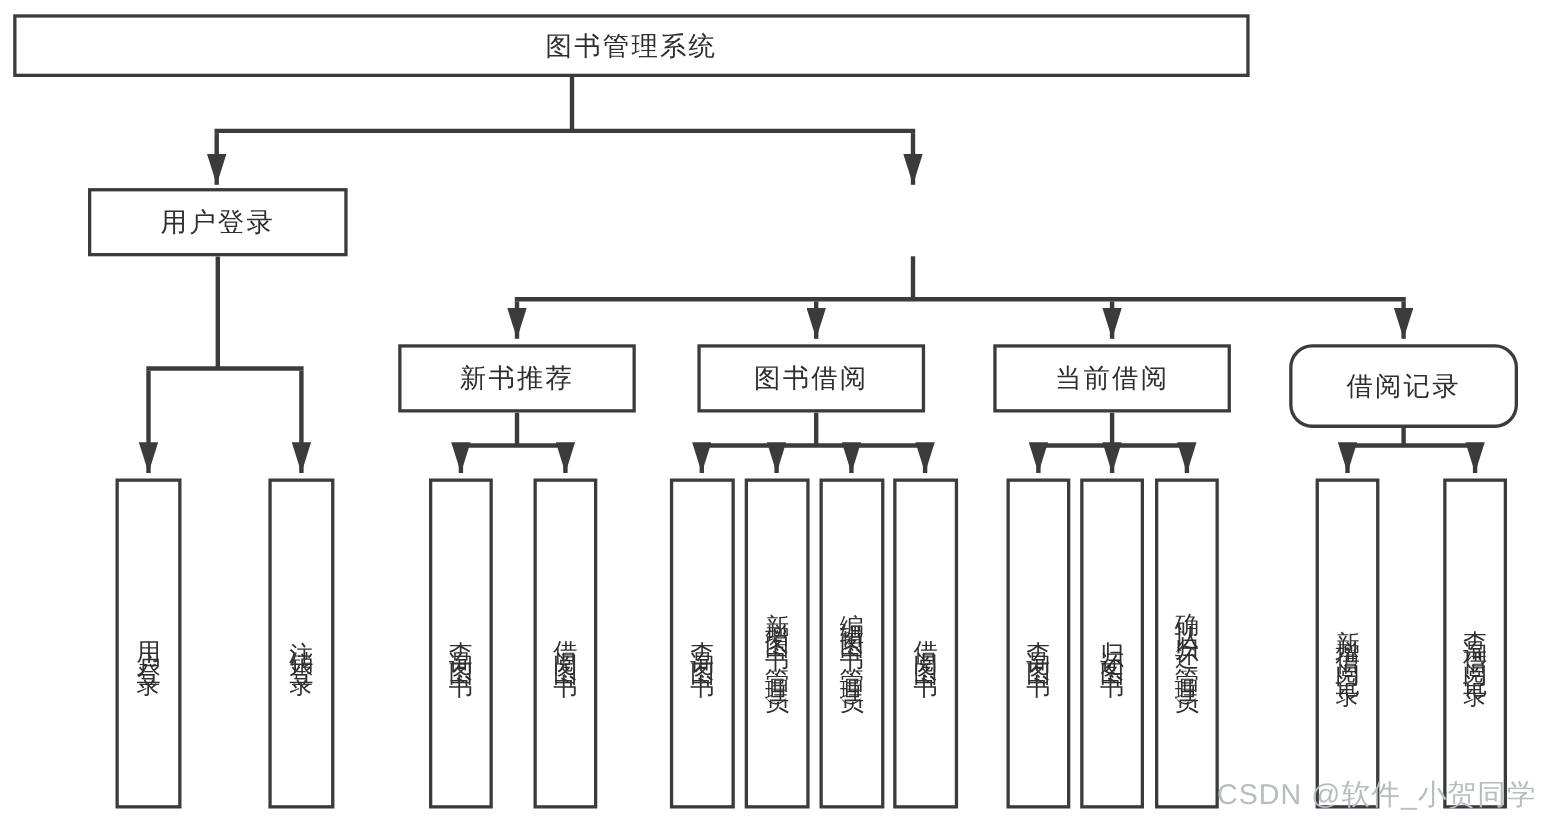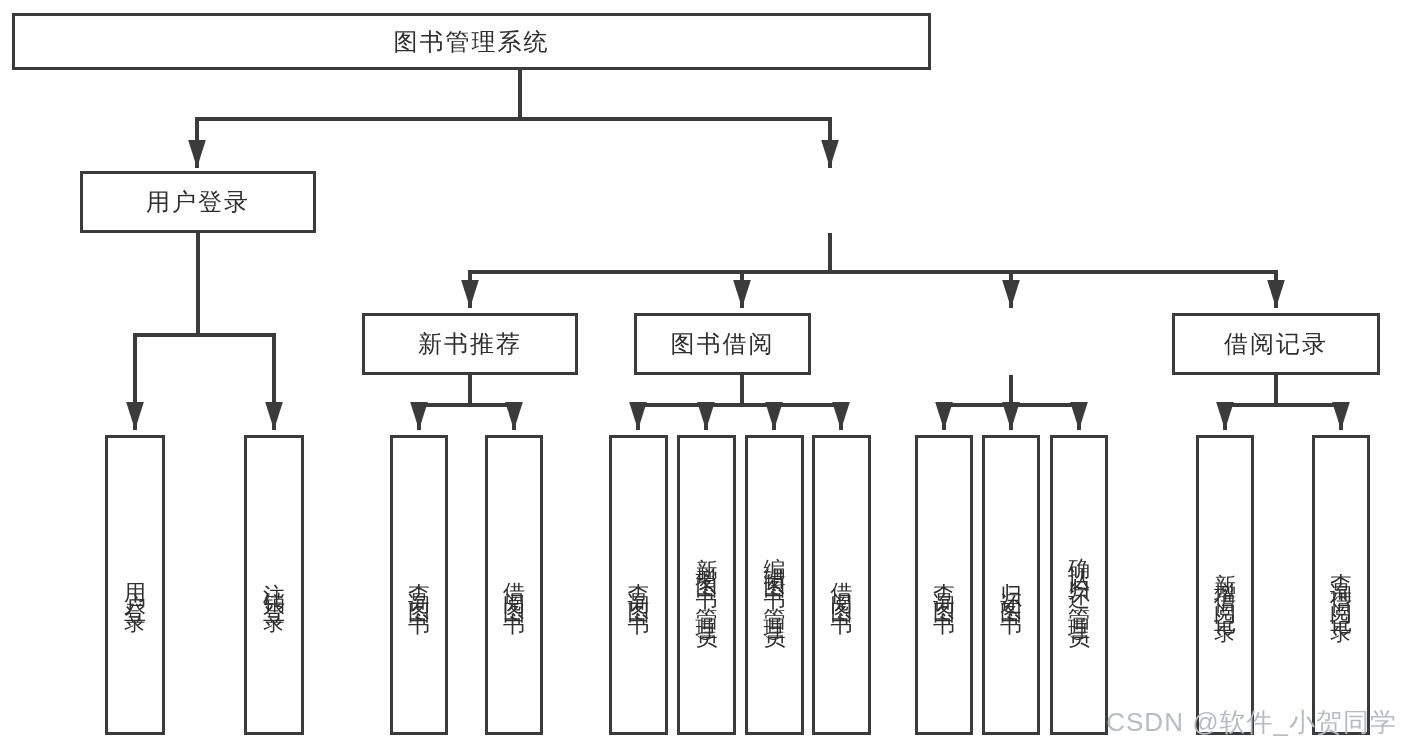--- a/index.html
+++ b/index.html
@@ -128,35 +128,38 @@
 
       <g>
         <path d="M1276 375 V405"></path>
         <path d="M1223 405 H1343"></path>
         <path d="M1225 407 V430" marker-end="url(#ah)"></path>
         <path d="M1341 407 V430" marker-end="url(#ah)"></path>
       </g>
     </g>
   </svg>
 
-  <div class="hbox" style="left:12px; top:13px; width:919px; height:57px;">
+  <div class="hbox" style="left:12px; top:13px; width:1124px; height:57px;">
     <span>图书管理系统</span>
   </div>
 
   <div class="hbox" style="left:80px; top:171px; width:236px; height:62px;">
     <span>用户登录</span>
   </div>
 
   <div class="hbox" style="left:362px; top:313px; width:216px; height:62px;text-align:right;">
     <span>新书推荐</span>
   </div>
-  <div class="hbox" style="left:634px; top:313px; width:177px; height:62px;">
+  <div class="hbox" style="left:634px; top:313px; width:207px; height:62px;">
     <span>图书借阅</span>
   </div>
-  <div class="hbox" style="left:1172px; top:313px; width:208px; height:62px;">
+  <div class="hbox" style="left:903px; top:313px; width:216px; height:62px;">
+    <span>当前借阅</span>
+  </div>
+  <div class="hbox" style="left:1172px; top:313px; width:208px; height:76px;border-radius:21px;">
     <span>借阅记录</span>
   </div>
 
   <div class="vbox" style="left:105px; width:60px;">
     <span>用户登录</span>
   </div>
   <div class="vbox" style="left:244px; width:60px;">
     <span>注销登录</span>
   </div>
 

